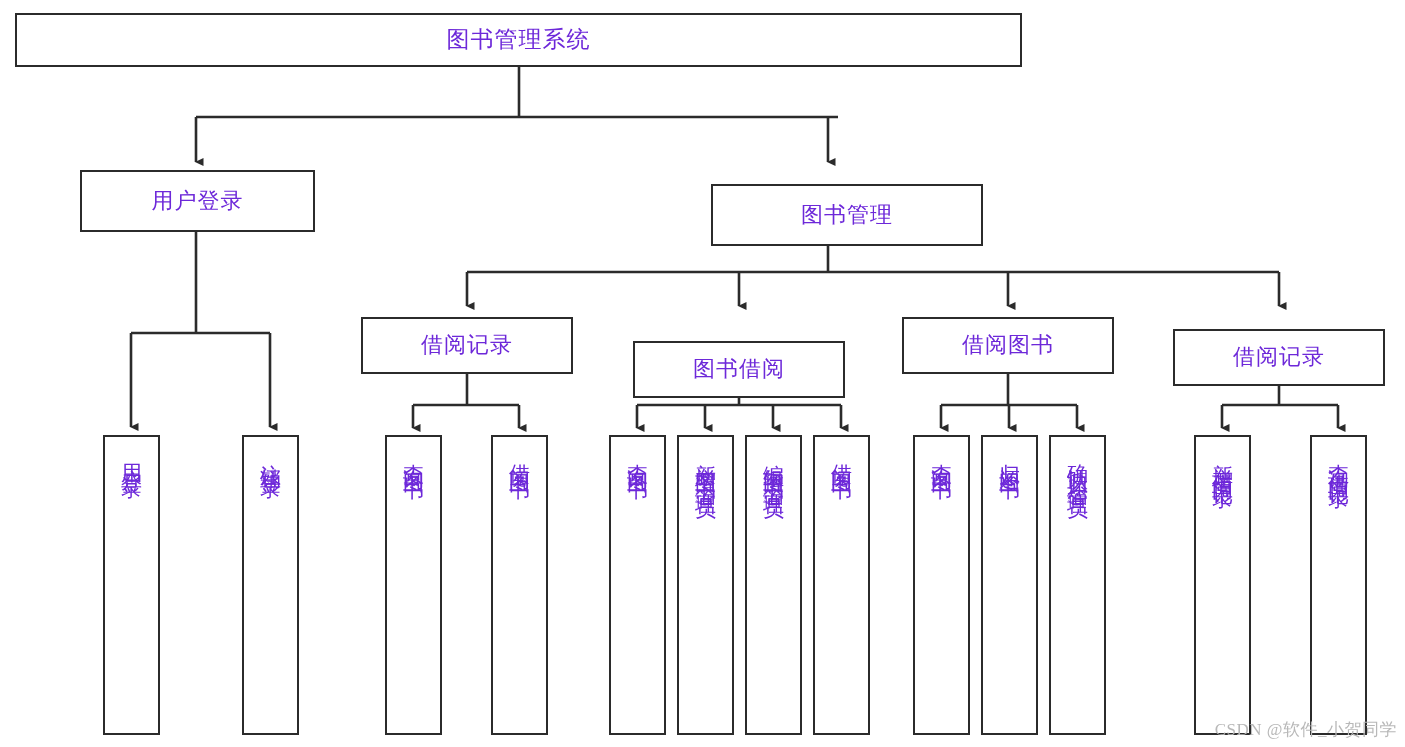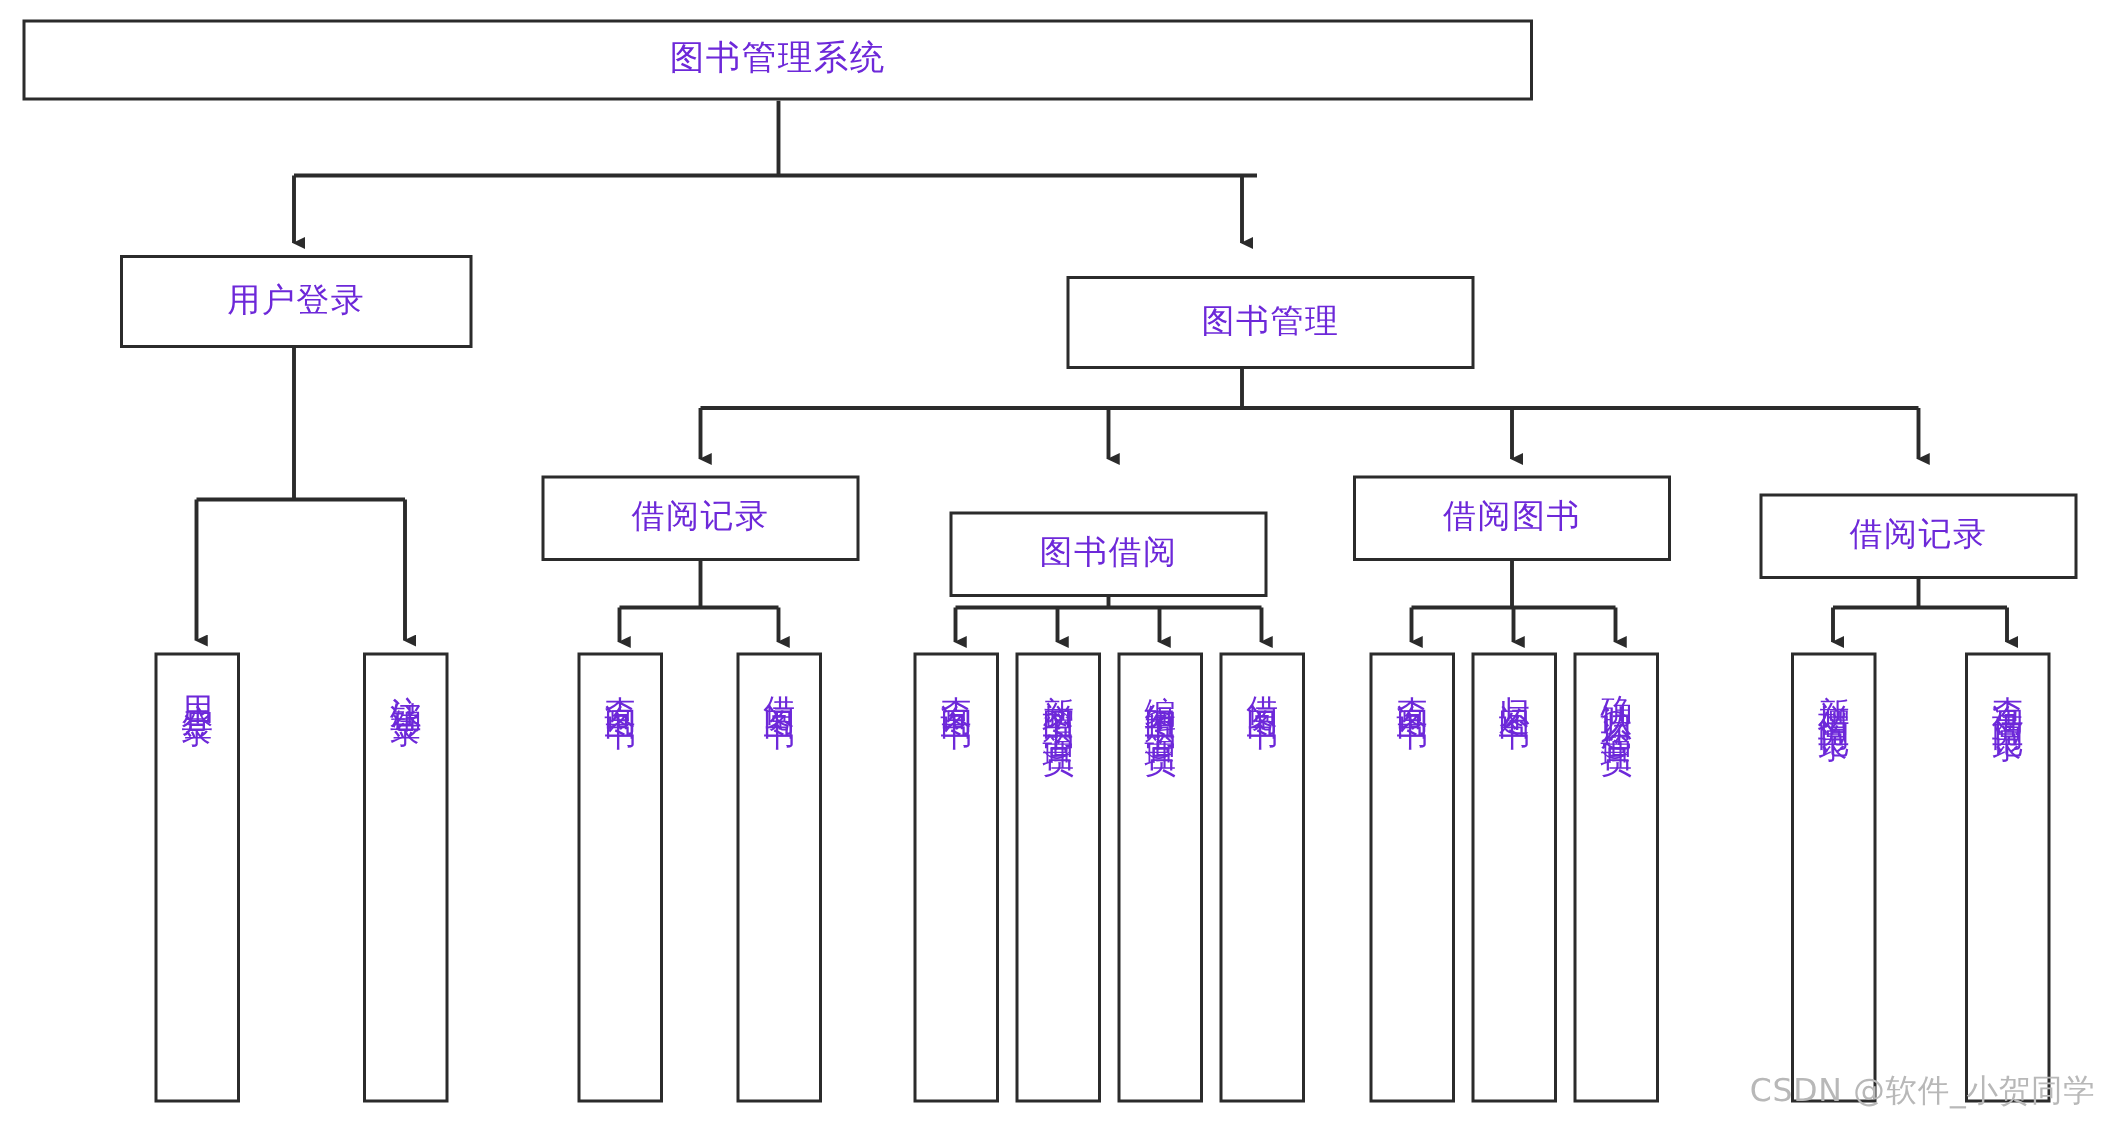--- a/index.html
+++ b/index.html
@@ -50,25 +50,26 @@
     font-size:21px;
     letter-spacing:5px;
     line-height:1.05;
     white-space:normal;
     max-height:280px;
   }
   .watermark{
     position:absolute;
     right:8px;
     bottom:6px;
-    font-size:21px;
+    font-size:17px;
     color:#b8b8b8;
     letter-spacing:0.5px;
     white-space:nowrap;
     user-select:none;
+    font-family:Liberation Serif, serif;
   }
 </style>
 </head>
 <body>
 
 <div id="diagram-root">
 
   <svg class="edges" viewBox="0 0 1405 747">
     <defs>
       <marker id="arrow" markerWidth="9" markerHeight="9" refX="4" refY="7.5" orient="auto" markerUnits="userSpaceOnUse">

